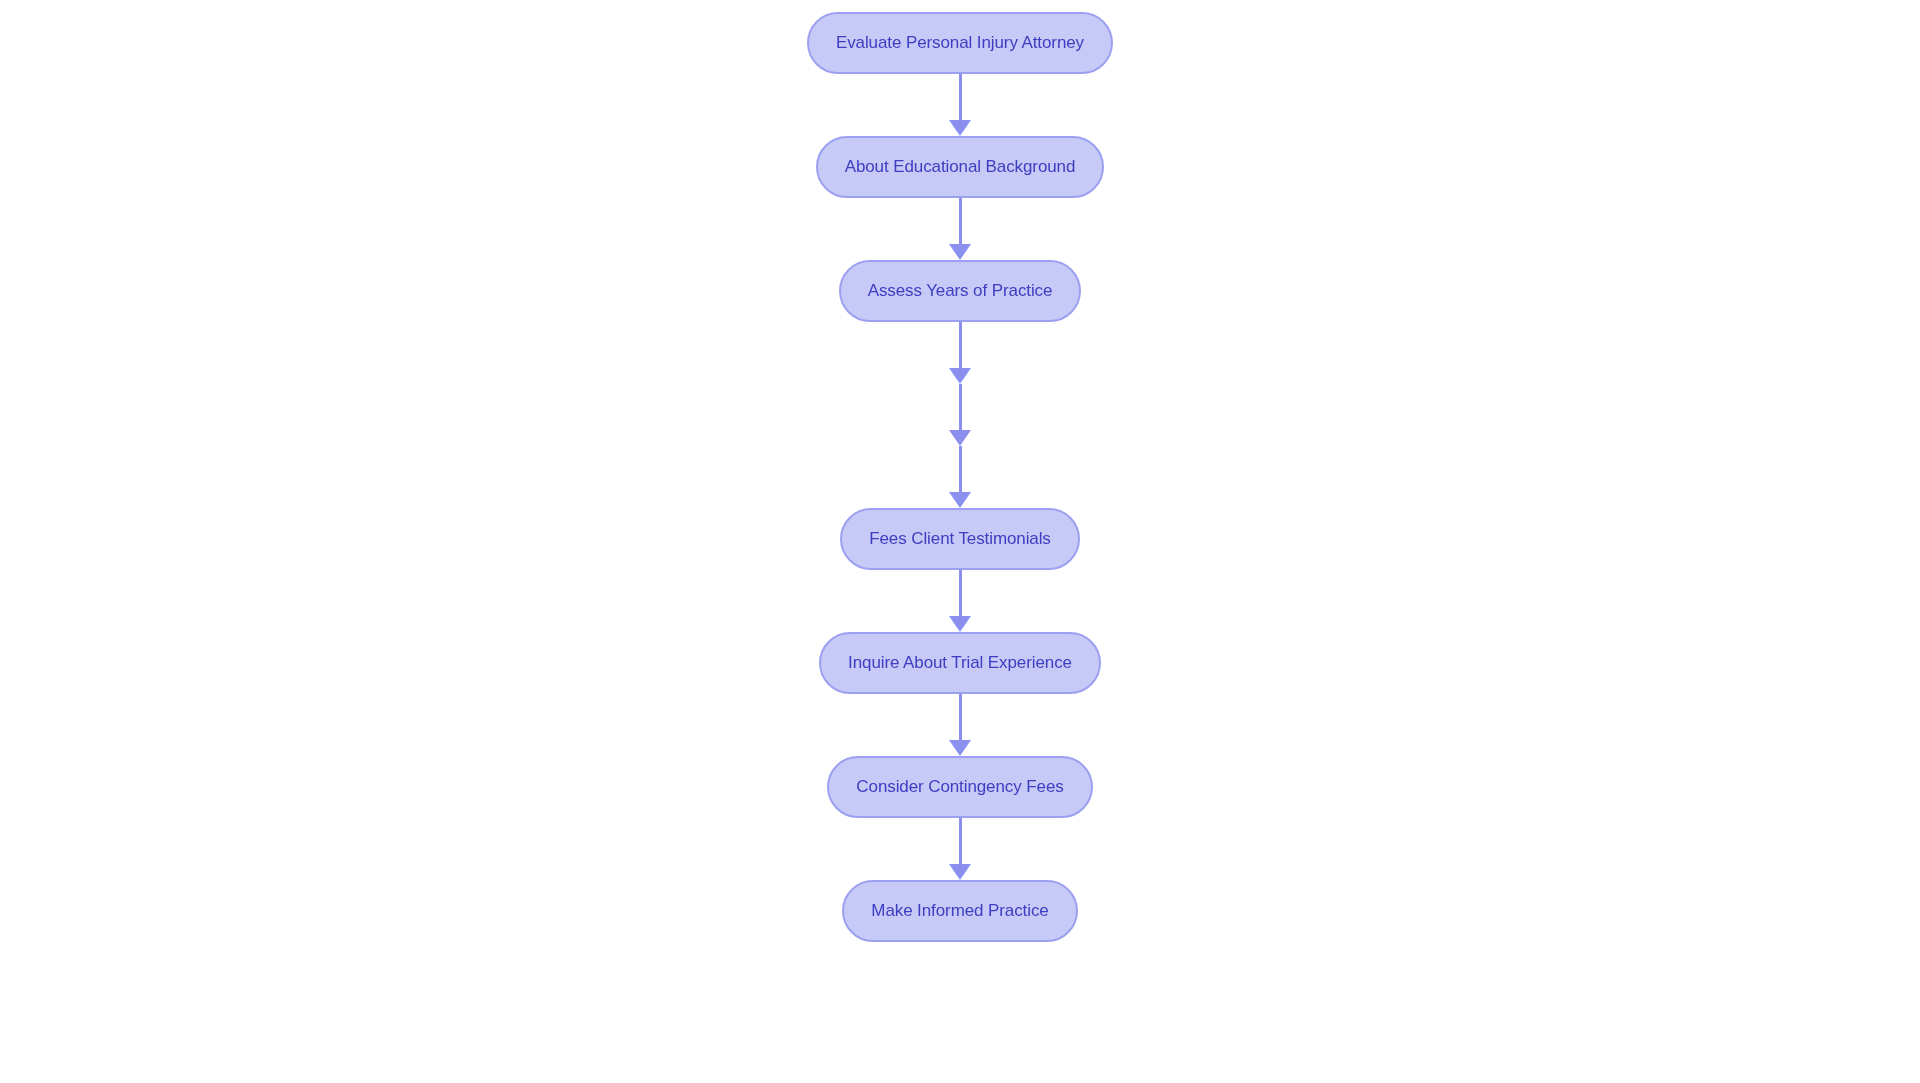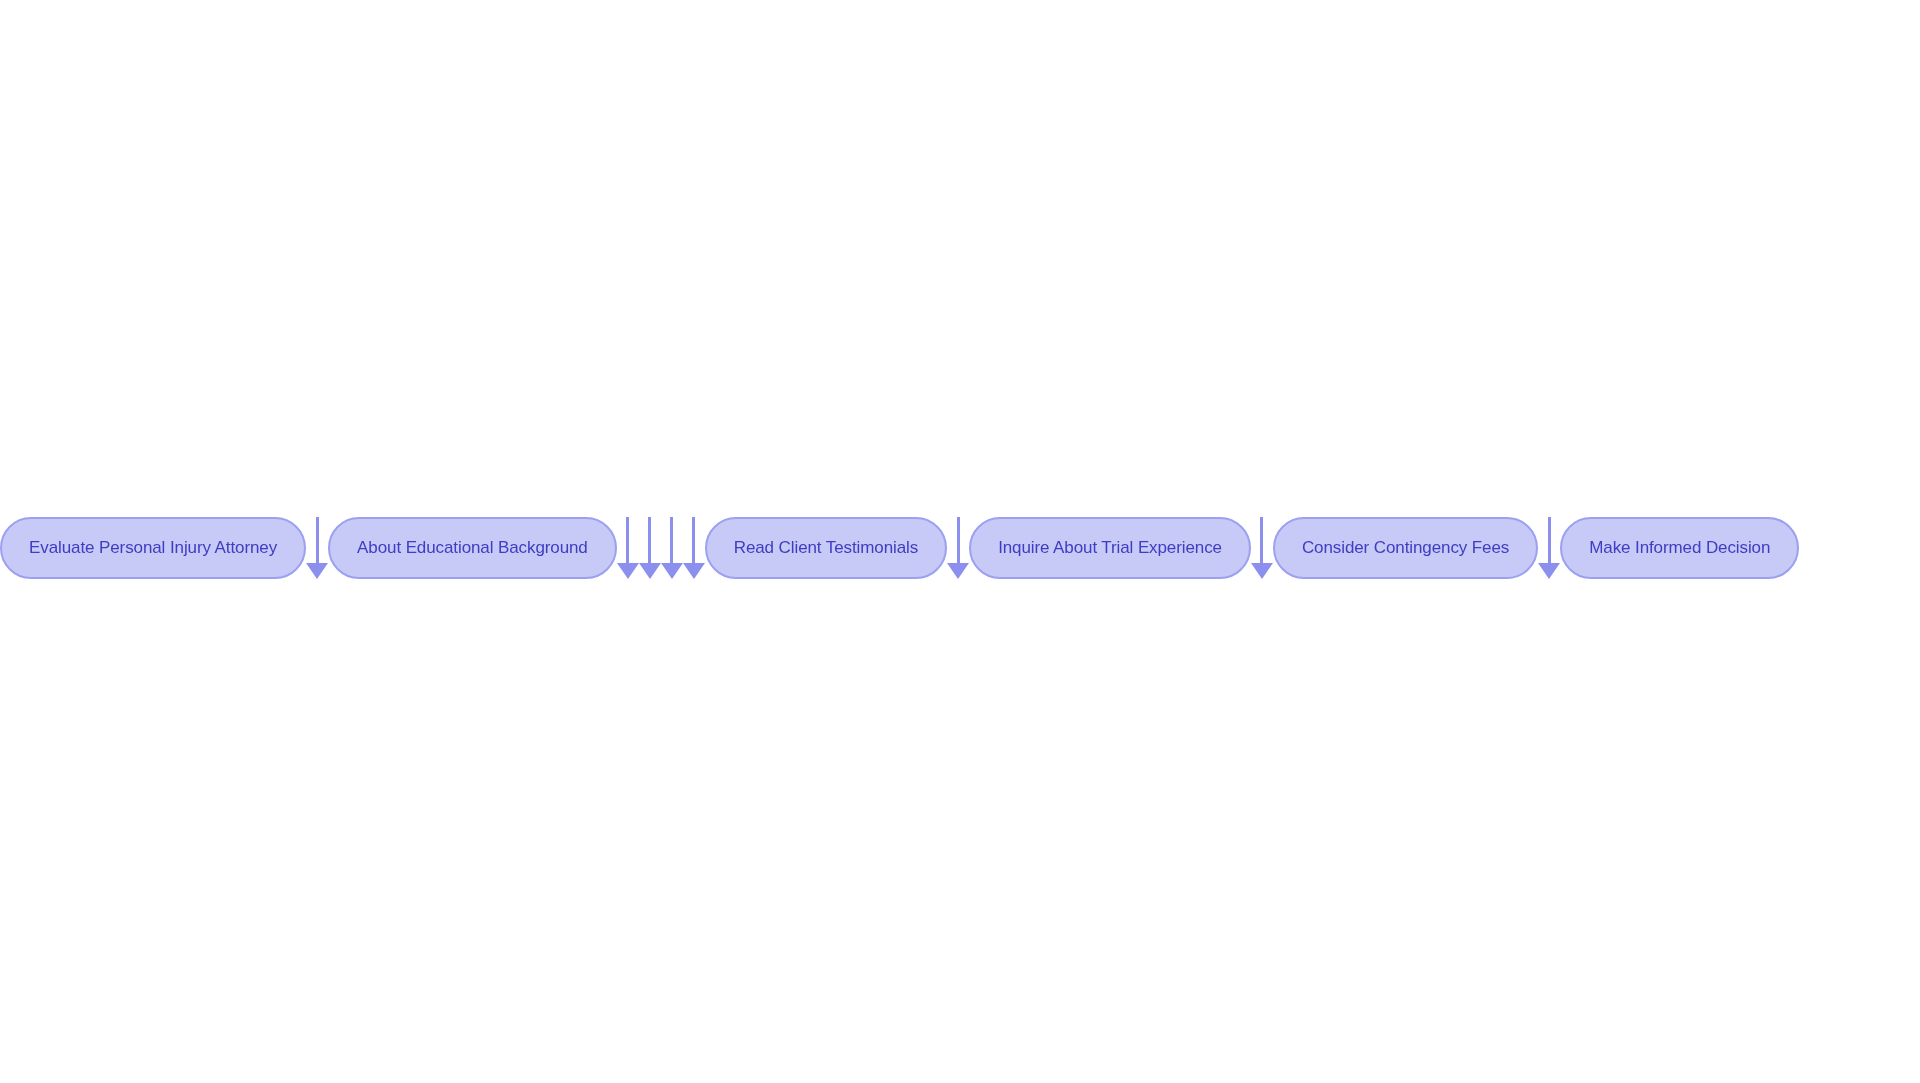--- a/index.html
+++ b/index.html
@@ -15,21 +15,21 @@
     height: 1083px;
     background: var(--background);
     font-family: "Liberation Sans", sans-serif;
     overflow: hidden;
   }
   .canvas {
     position: relative;
     width: 1920px;
     height: 1083px;
     display: flex;
-    flex-direction: row;
+    flex-direction: column;
     align-items: center;
     padding-top: 12px;
   }
   .node {
     height: 62px;
     min-height: 62px;
     border-radius: 31px;
     background: var(--node-fill);
     border: 2px solid var(--node-border);
     color: var(--node-text);
@@ -78,40 +78,43 @@
 
   <div class="node">
     <span>About Educational Background</span>
   </div>
 
   <div class="connector">
     <span class="line"></span>
     <span class="head"></span>
   </div>
 
+  <div class="node">
+    <span>Assess Years of Practice</span>
+  </div>
 
   <div class="connector">
     <span class="line"></span>
     <span class="head"></span>
   </div>
 
 
   <div class="connector">
     <span class="line"></span>
     <span class="head"></span>
   </div>
 
 
   <div class="connector">
     <span class="line"></span>
     <span class="head"></span>
   </div>
 
   <div class="node">
-    <span>Read Client Testimonials</span>
+    <span>Fees Client Testimonials</span>
   </div>
 
   <div class="connector">
     <span class="line"></span>
     <span class="head"></span>
   </div>
 
   <div class="node">
     <span>Inquire About Trial Experience</span>
   </div>
@@ -124,16 +127,16 @@
   <div class="node">
     <span>Consider Contingency Fees</span>
   </div>
 
   <div class="connector">
     <span class="line"></span>
     <span class="head"></span>
   </div>
 
   <div class="node">
-    <span>Make Informed Decision</span>
+    <span>Make Informed Practice</span>
   </div>
 
 </div>
 
 </body></html>

